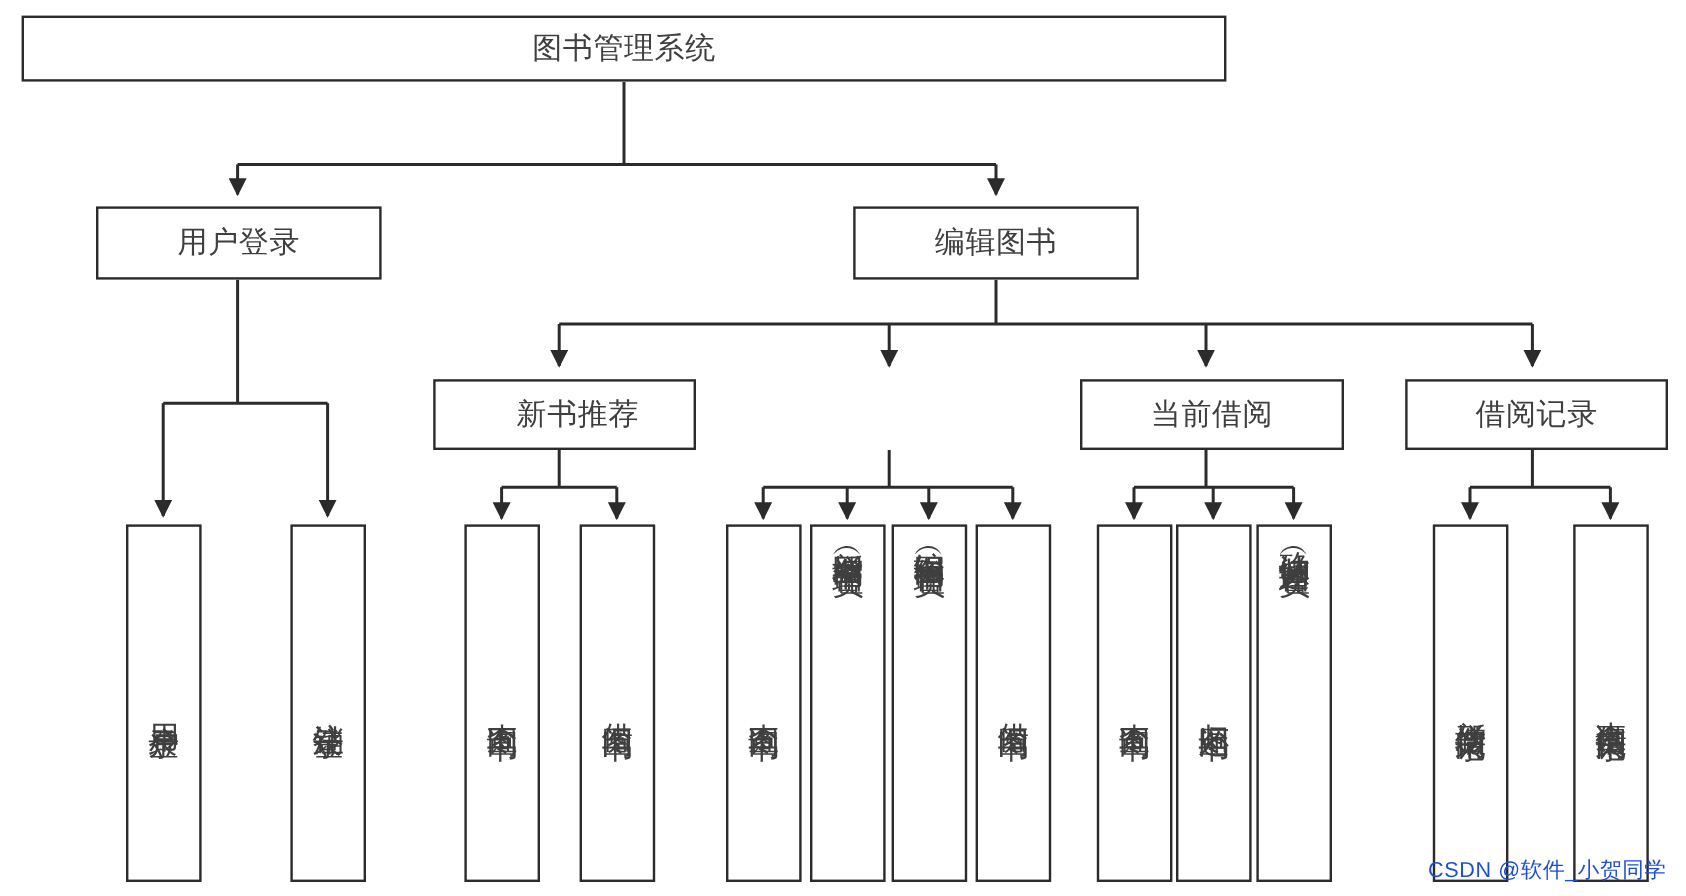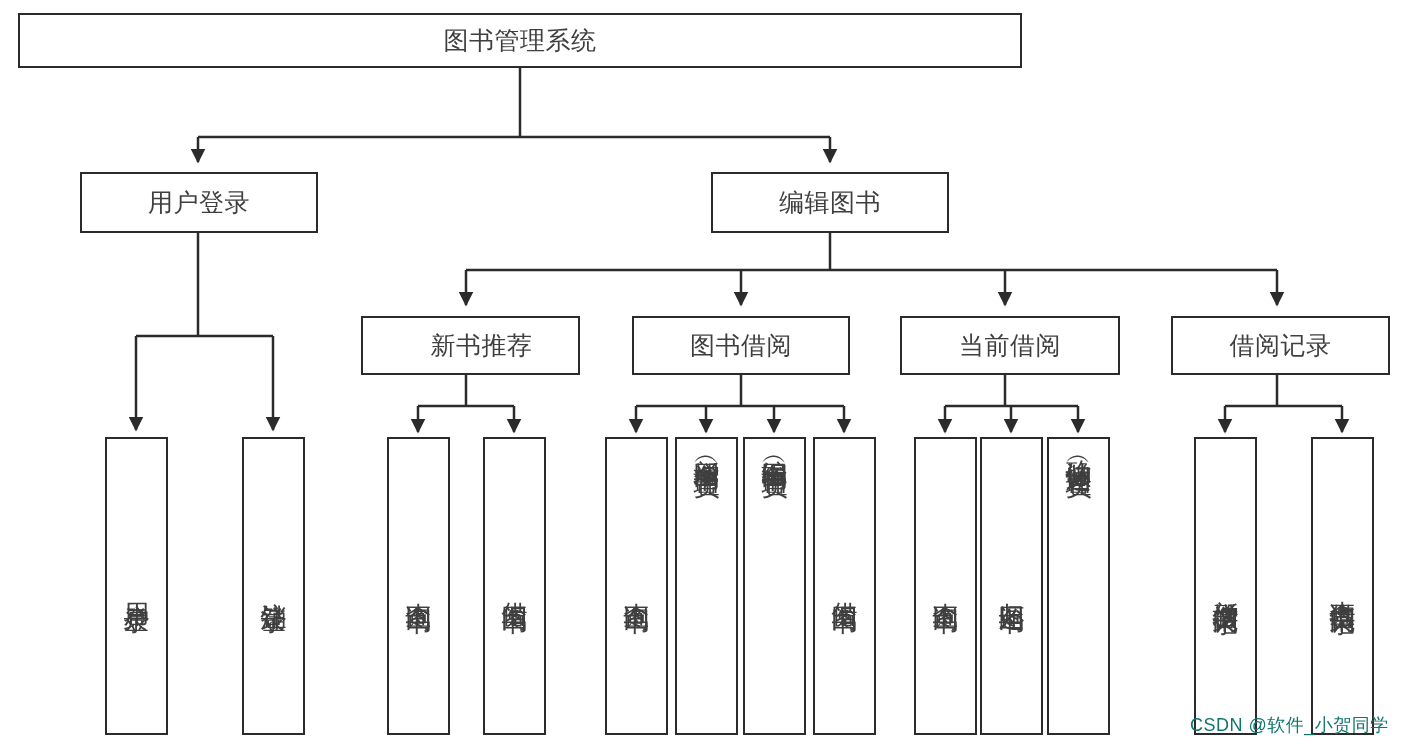--- a/index.html
+++ b/index.html
@@ -60,21 +60,21 @@
     font-size: 26px;
     line-height: 1.12;
     letter-spacing: 2px;
     white-space: nowrap;
   }
   .node.v.mid {
     align-items: center;
   }
   .watermark {
     position: absolute;
-    color: #0f766e;
+    color: #1d4ed8;
     font-size: 18px;
     white-space: nowrap;
     letter-spacing: 0.5px;
   }
 </style>
 </head>
 <body>
 
 <div id="canvas">
 
@@ -135,23 +135,20 @@
   <div class="node h" style="left:80px; top:172px; width:238px; height:61px;">
     <span class="lbl">用户登录</span>
   </div>
   <div class="node h" style="left:711px; top:172px; width:238px; height:61px;">
     <span class="lbl">编辑图书</span>
   </div>
 
   <div class="node h" style="left:361px; top:316px; width:219px; height:59px;padding-left:22px;">
     <span class="lbl">新书推荐</span>
   </div>
-  <div class="node h" style="left:632px; top:316px; width:218px; height:59px;">
-    <span class="lbl">图书借阅</span>
-  </div>
   <div class="node h" style="left:1171px; top:316px; width:219px; height:59px;">
     <span class="lbl">借阅记录</span>
   </div>
   <div class="node h" style="left:900px; top:316px; width:220px; height:59px;">
     <span class="lbl">当前借阅</span>
   </div>
 
   <div class="node v mid" style="left:105px; top:437px; width:63px; height:298px;">
     <span class="lbl">用户登录</span>
   </div>

